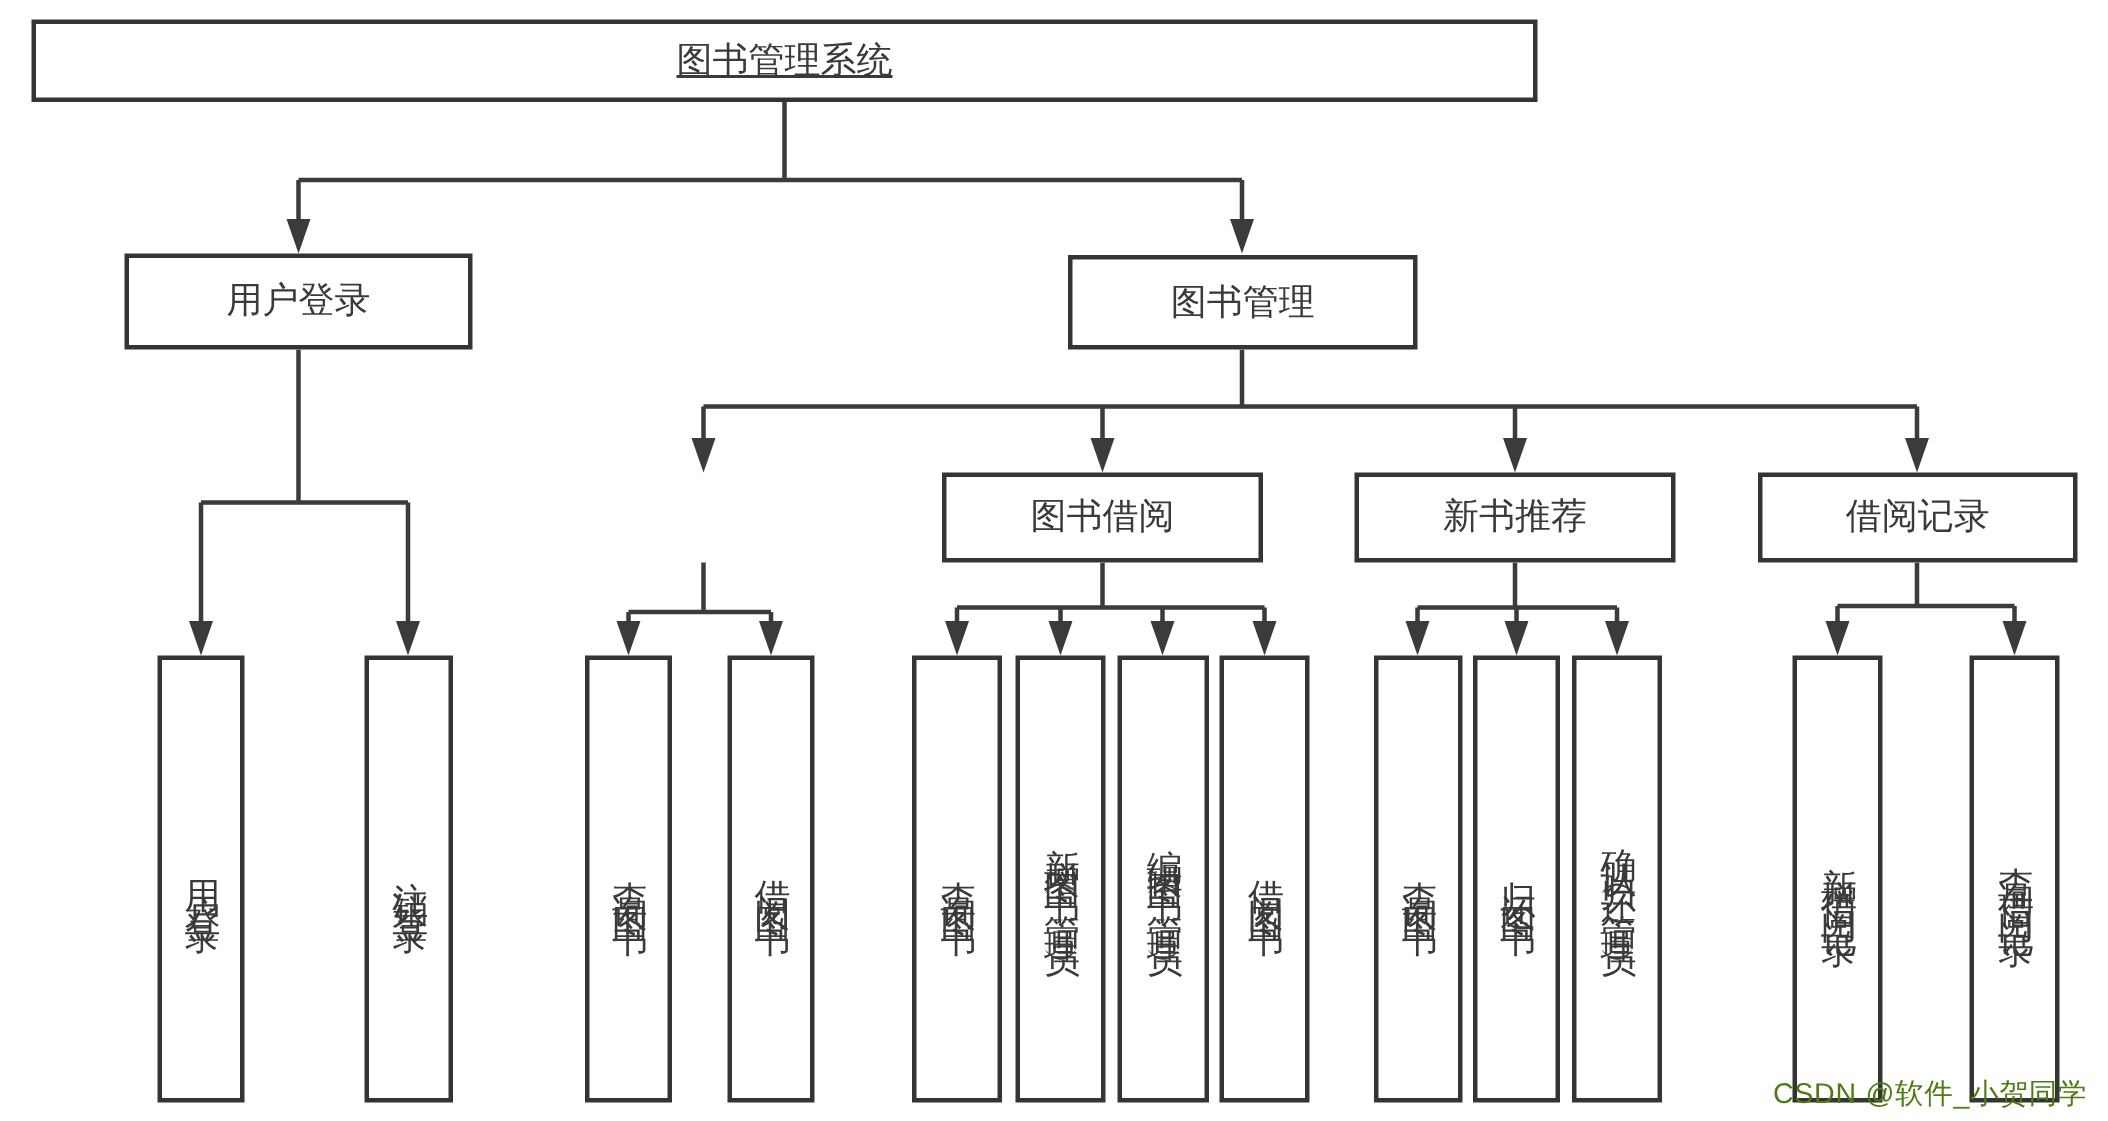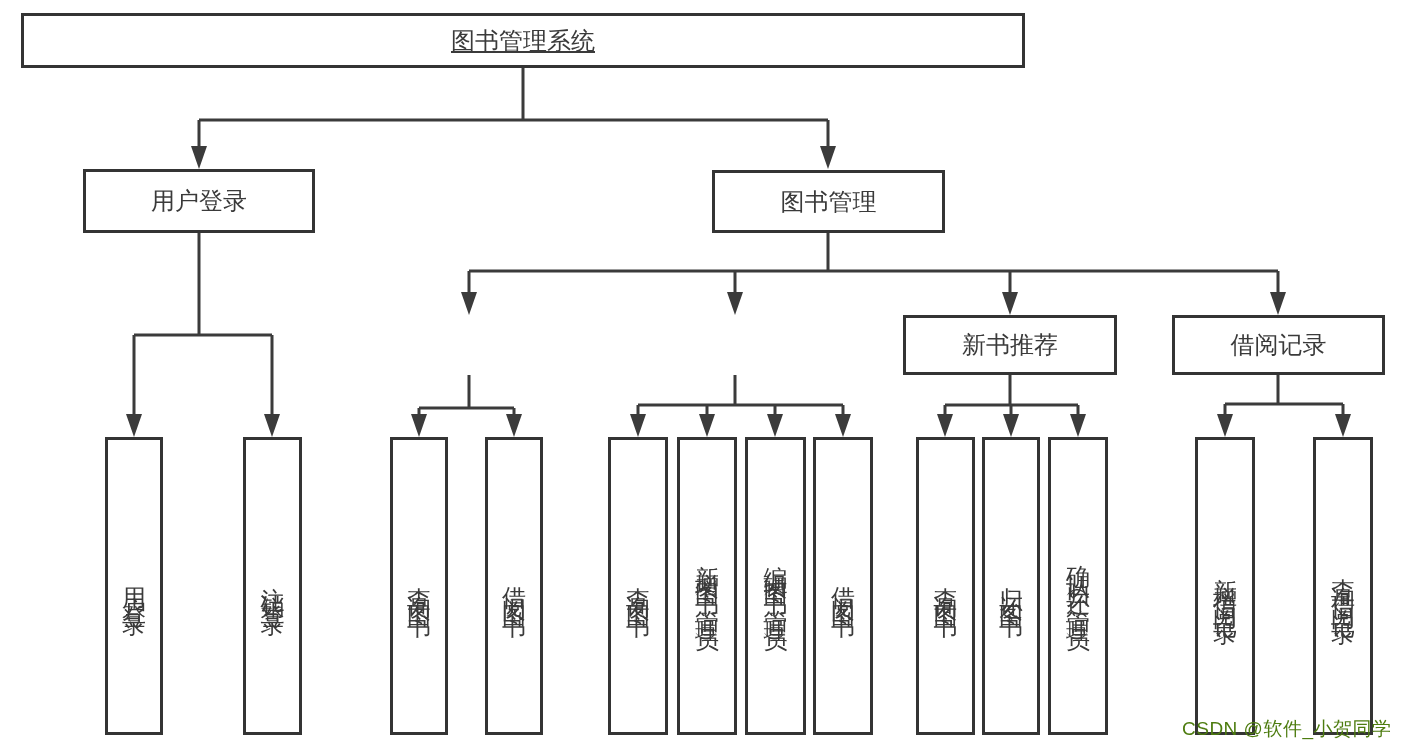--- a/index.html
+++ b/index.html
@@ -78,20 +78,21 @@
       <polygon points="1217,414 1233,414 1225,437"></polygon>
       <polygon points="1335,414 1351,414 1343,437"></polygon>
     </g>
   </svg>
 
   <div class="box" style="left:21px;top:13px;width:1004px;height:55px;text-decoration:underline;">图书管理系统</div>
 
   <div class="box" style="left:83px;top:169px;width:232px;height:64px;">用户登录</div>
   <div class="box" style="left:712px;top:170px;width:233px;height:63px;">图书管理</div>
 
+  <div class="box" style="left:628px;top:315px;width:214px;height:60px;">图书借阅</div>
   <div class="box" style="left:903px;top:315px;width:214px;height:60px;">新书推荐</div>
   <div class="box" style="left:1172px;top:315px;width:213px;height:60px;">借阅记录</div>
 
   <div class="box leaf" style="left:105px;top:437px;width:58px;height:298px;">用户登录</div>
   <div class="box leaf" style="left:243px;top:437px;width:59px;height:298px;">注销登录</div>
 
   <div class="box leaf" style="left:390px;top:437px;width:58px;height:298px;">查询图书</div>
   <div class="box leaf" style="left:485px;top:437px;width:58px;height:298px;">借阅图书</div>
 
   <div class="box leaf" style="left:608px;top:437px;width:60px;height:298px;">查询图书</div>

